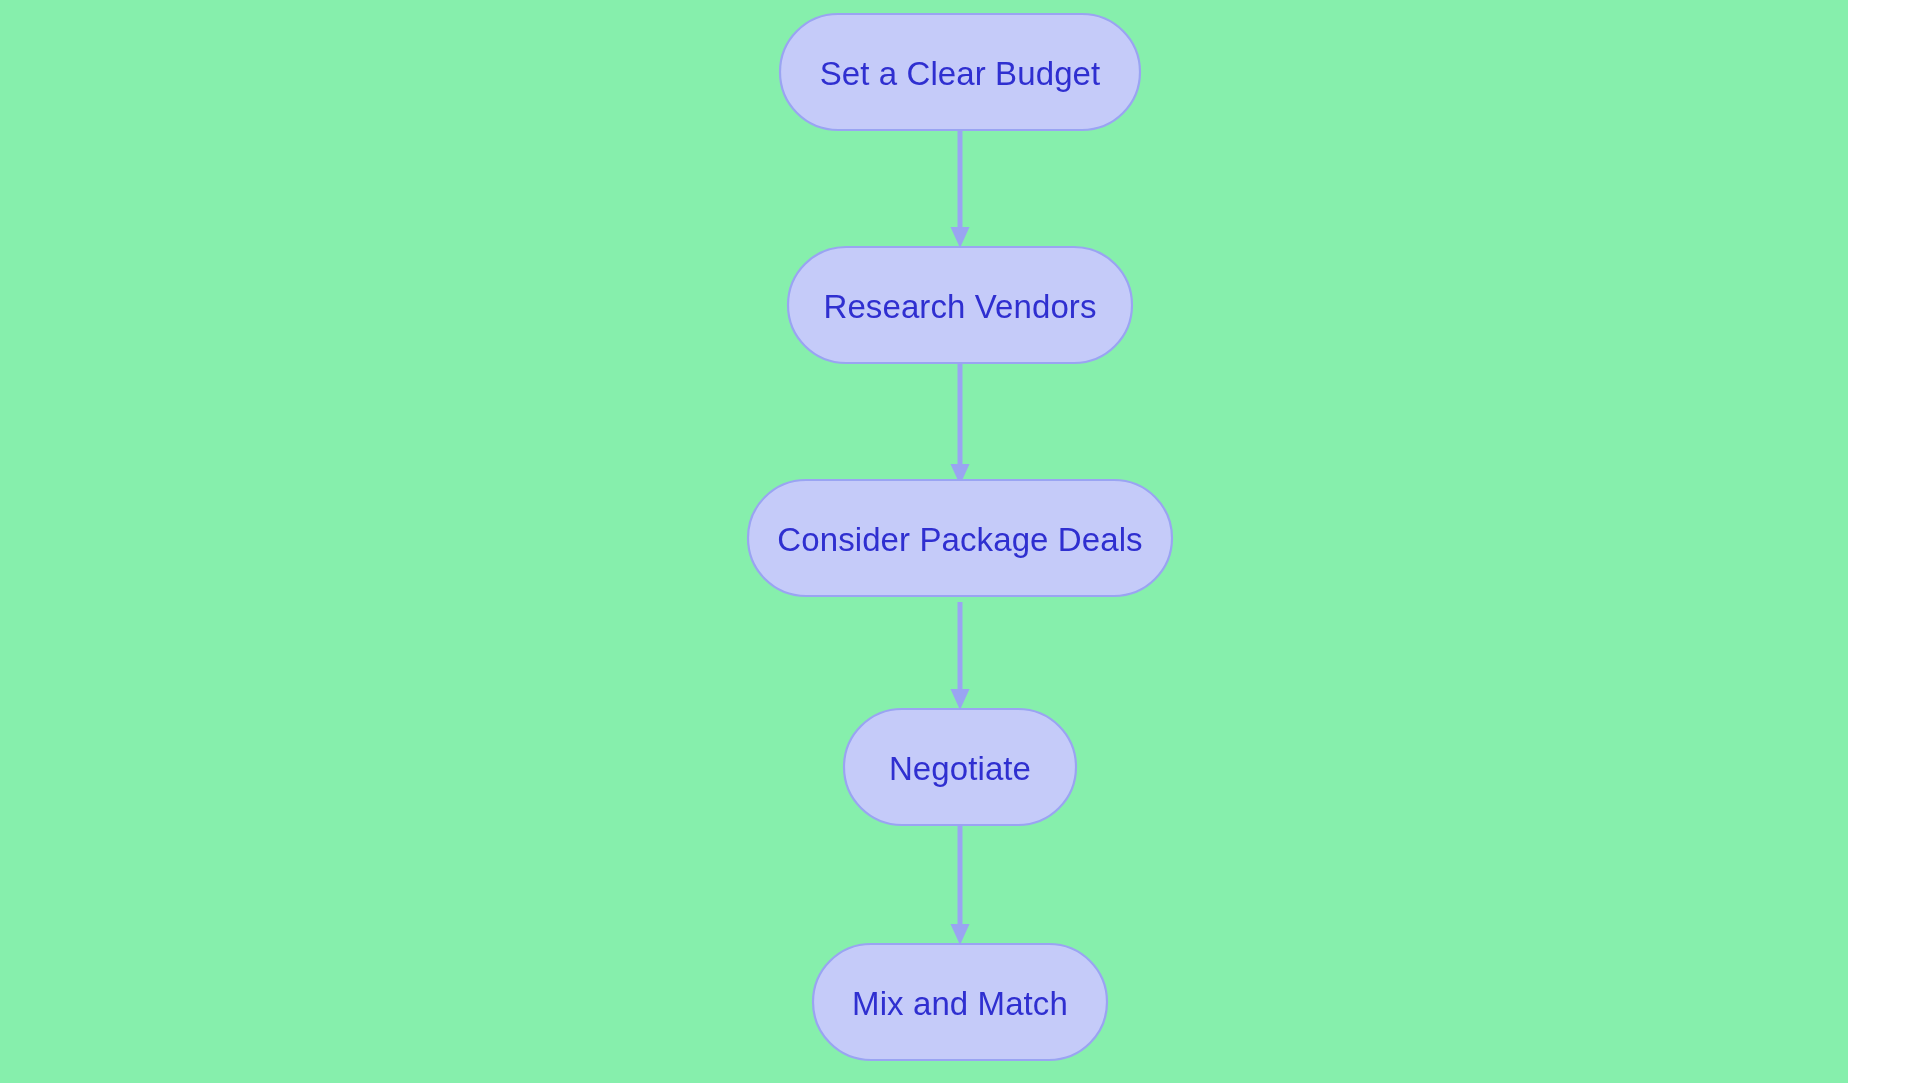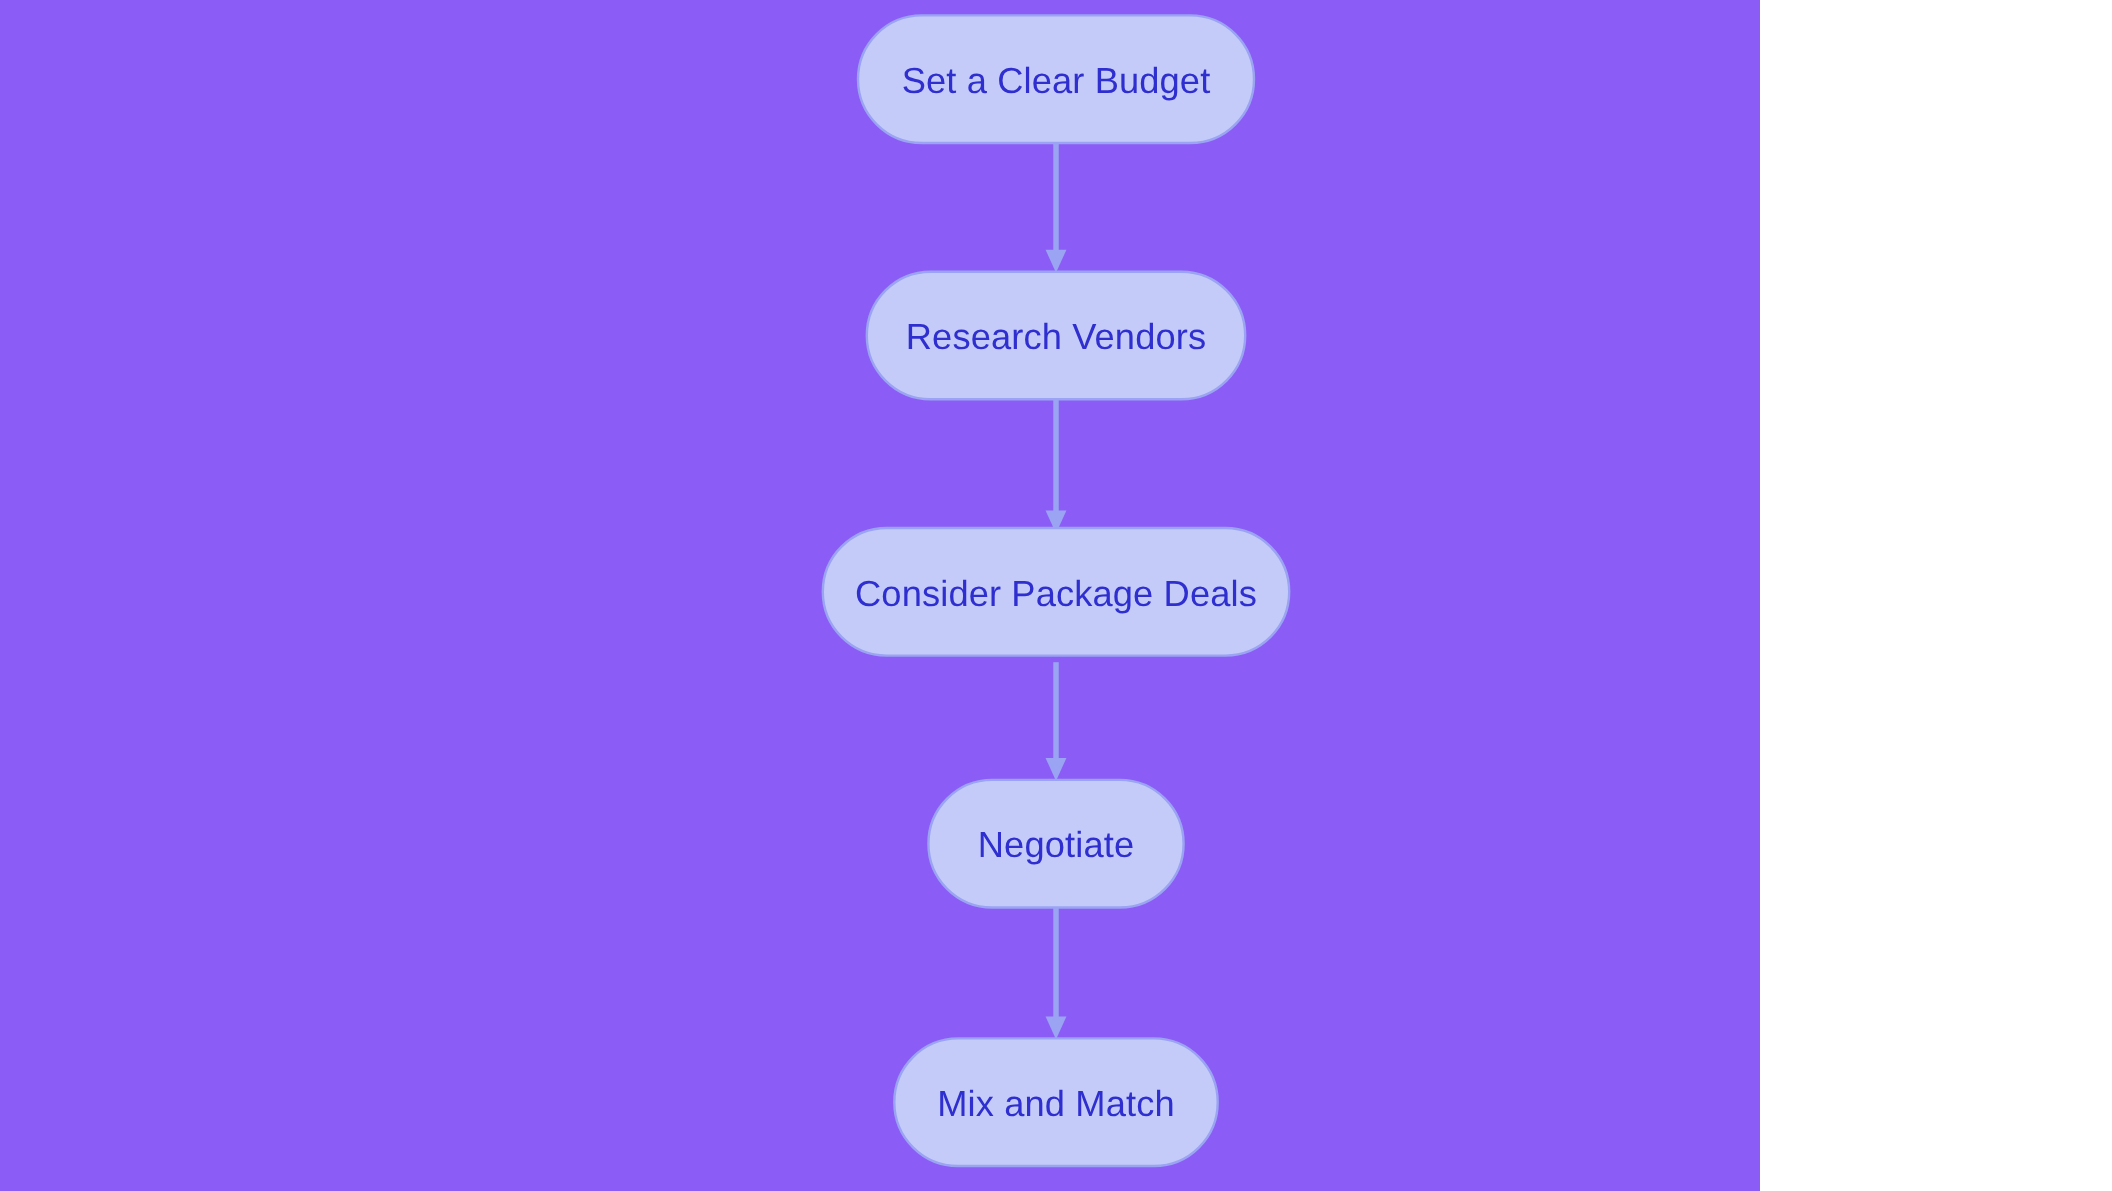--- a/index.html
+++ b/index.html
@@ -6,23 +6,23 @@
   html, body {
     margin: 0;
     padding: 0;
     background: #ffffff;
   }
   body {
     font-family: "Liberation Sans", sans-serif;
   }
   #flowchart-canvas {
     position: relative;
-    width: 1600px;
+    width: 1848px;
     height: 1083px;
-    background: #8b5cf6;
+    background: #86efac;
     overflow: hidden;
   }
   #flow-svg {
     position: absolute;
     top: 0;
     left: 0;
     width: 1920px;
     height: 1083px;
     display: block;
   }

